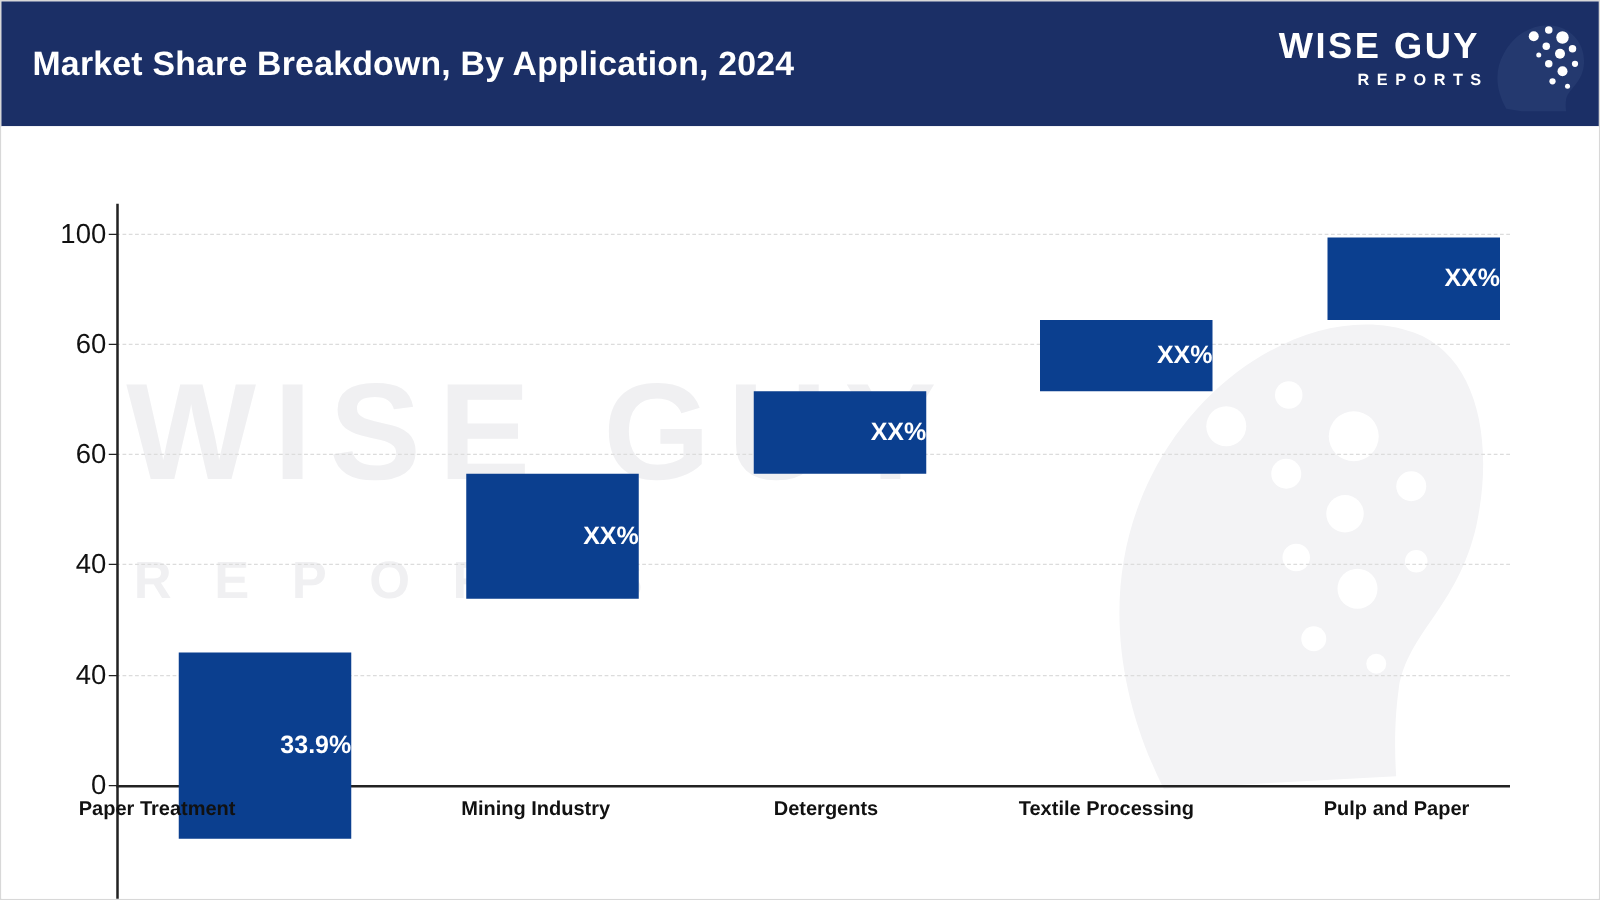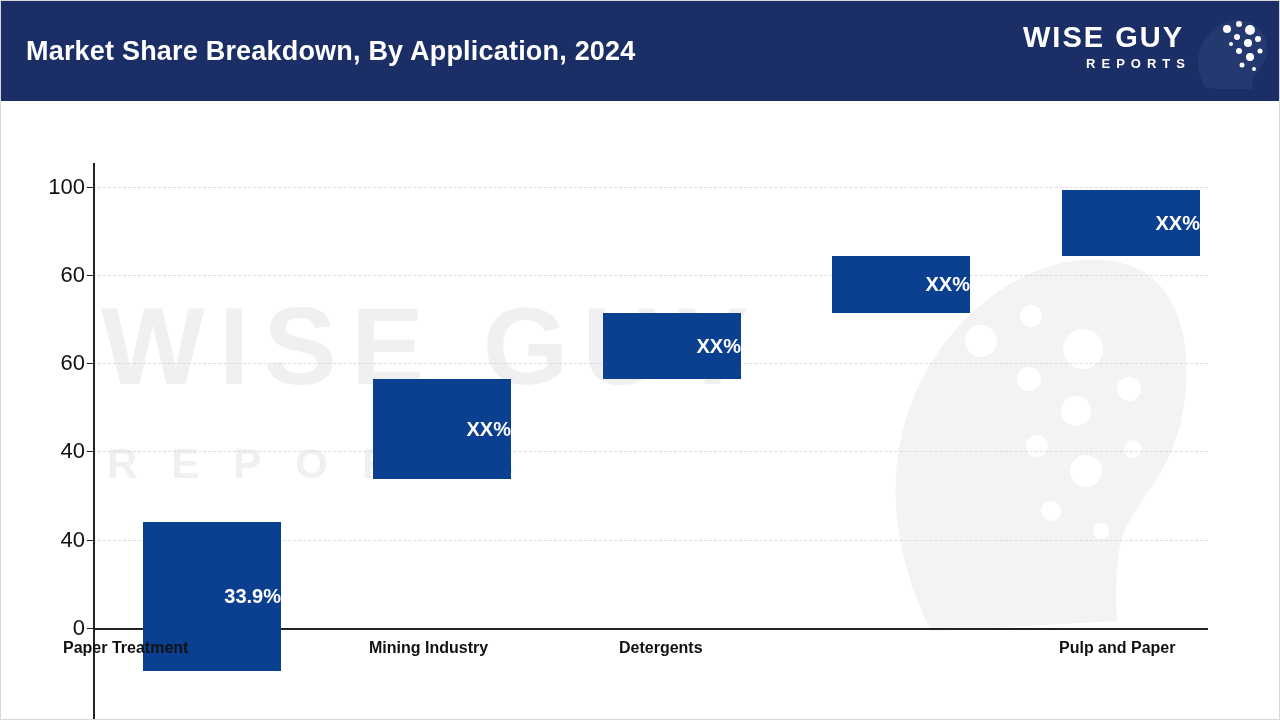--- a/index.html
+++ b/index.html
@@ -290,16 +290,17 @@
         <span class="bar-label">XX%</span>
       </div>
       <div class="bar" style="left:969px; width:138px; top:89px; height:66px;">
         <span class="bar-label">XX%</span>
       </div>
     </div>
 
     <div class="cat-label" style="left:62px; width:300px; text-align:left;">Paper Treatment</div>
     <div class="cat-label" style="left:368px; width:300px; text-align:left;">Mining Industry</div>
     <div class="cat-label" style="left:618px; width:300px; text-align:left;">Detergents</div>
+    <div class="cat-label" style="left:814px; width:300px; text-align:left;">Textile Processing</div>
     <div class="cat-label" style="left:1058px; width:300px; text-align:left;">Pulp and Paper</div>
 
   </div>
 </div>
 
 </body></html>

